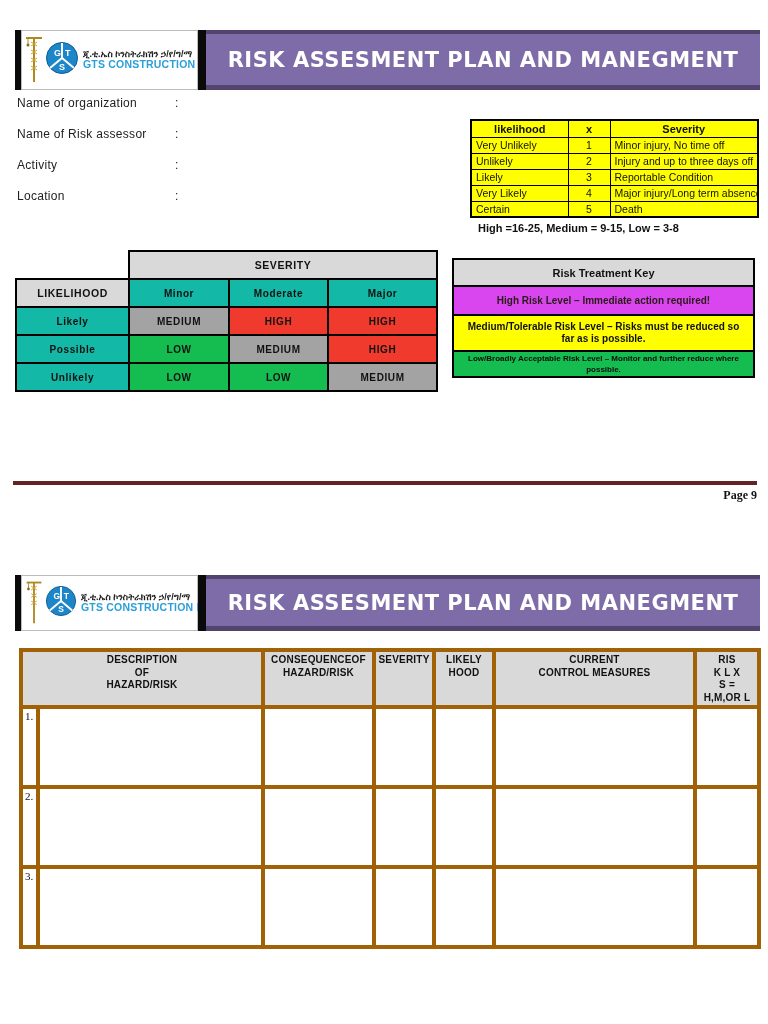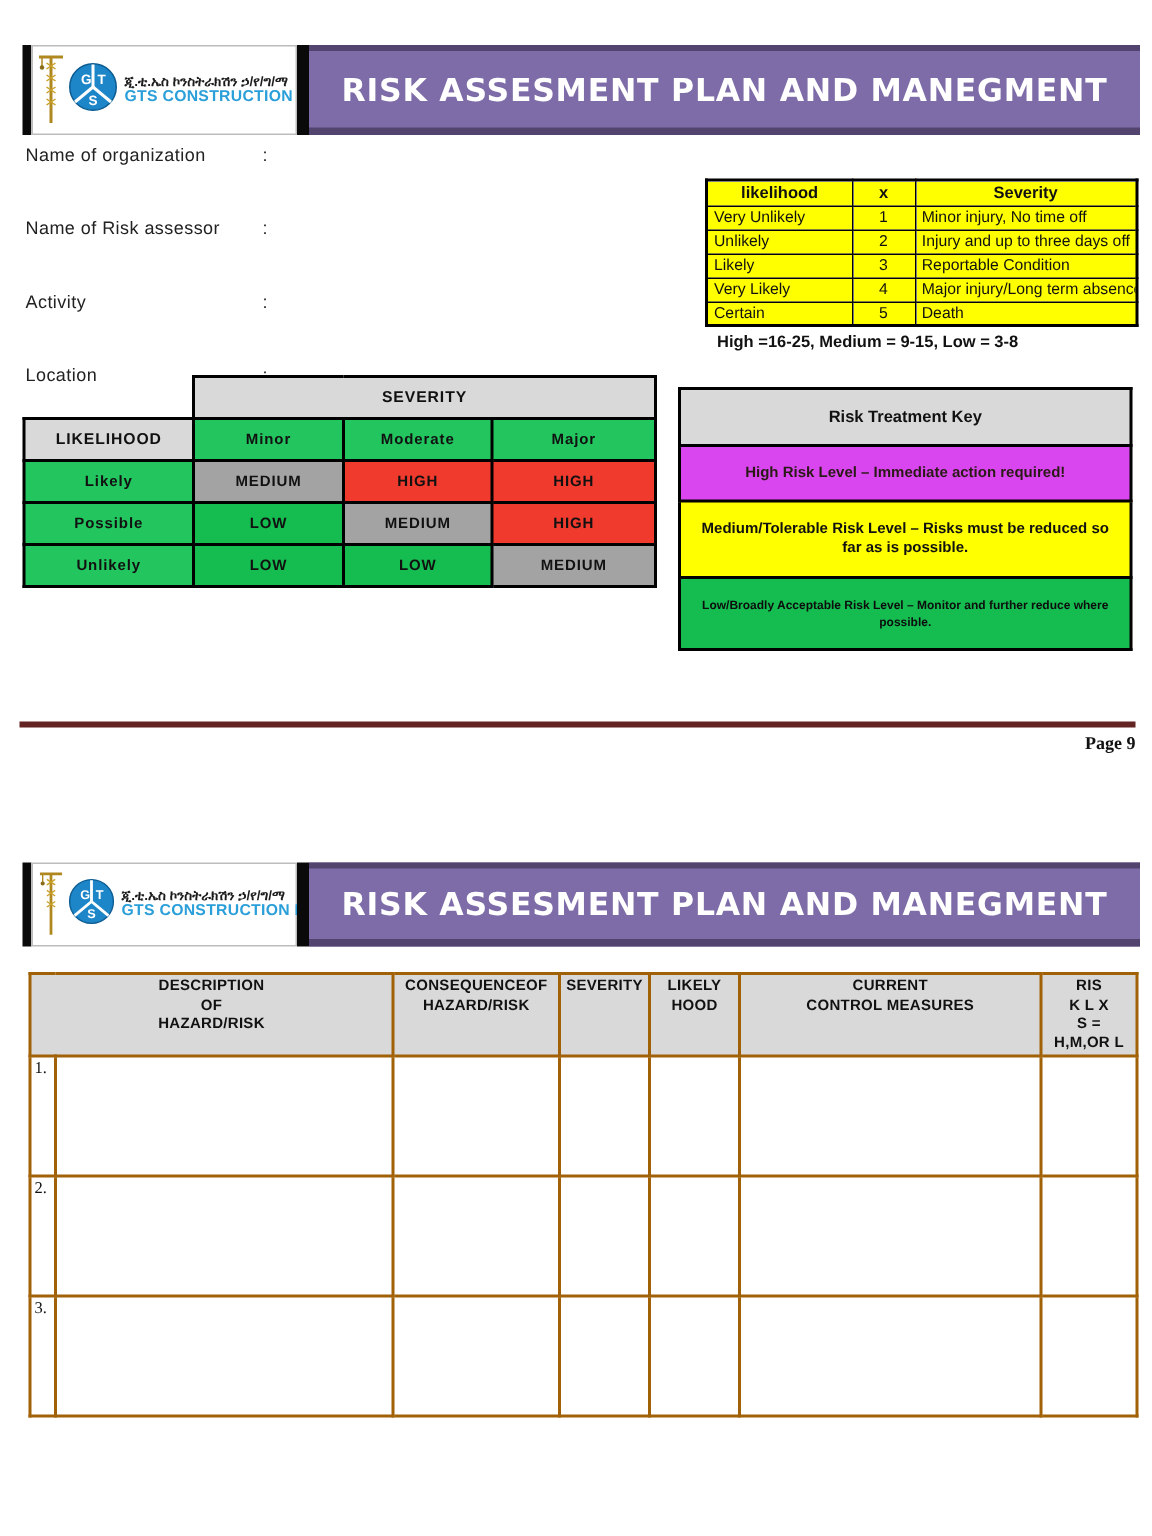--- a/index.html
+++ b/index.html
@@ -12,54 +12,54 @@
   .hdr-bar{background:#0a0a0a;}
   .hdr-bar.left{width:6px;}
   .hdr-bar.mid{width:8px;}
   .logo-box{width:177px;background:#ffffff;border:1px solid #bcbcbc;display:flex;align-items:center;padding:2px 3px;box-sizing:border-box;gap:2px;}
   .logo-texts{display:flex;flex-direction:column;justify-content:center;line-height:1.05;margin-left:2px;}
   .logo-amharic{font-size:9px;font-weight:bold;color:#1c1c1c;white-space:nowrap;}
   .logo-company{font-size:10.5px;font-weight:bold;color:#2b9fd9;white-space:nowrap;letter-spacing:0.2px;}
   .banner{flex:1;background:#7d6ca7;border-top:4px solid #52446f;border-bottom:5px solid #52446f;display:flex;align-items:center;justify-content:center;}
   .banner-title{color:#ffffff;font-weight:bold;font-size:21px;letter-spacing:0.5px;font-family:"DejaVu Sans",sans-serif;white-space:nowrap;text-align:right;}
   
-  .fields{position:absolute;left:17px;top:96px;display:flex;flex-direction:column;gap:35px;font-size:12px;color:#222;}
+  .fields{position:absolute;left:17px;top:96px;display:flex;flex-direction:column;gap:17px;font-size:12px;color:#222;}
   .field-row{display:flex;line-height:14px;}
   .field-label{display:inline-block;width:158px;letter-spacing:0.3px;}
   .field-colon{display:inline-block;}
   
   .lk-table{position:absolute;left:470px;top:119px;border-collapse:collapse;table-layout:fixed;width:287px;}
   .lk-table td,.lk-table th{border:1px solid #000;background:#ffff00;font-size:10.5px;padding:0 4px;height:16px;box-sizing:border-box;overflow:hidden;white-space:nowrap;}
   .lk-table th{font-weight:bold;font-size:11px;text-align:center;height:17px;}
   .lk-table{border:2px solid #000;}
   .lk-col-c{text-align:center;}
   
   .scale-note{position:absolute;left:478px;top:222px;font-size:11px;font-weight:bold;color:#111;}
   
   .matrix{position:absolute;left:15px;top:250px;border-collapse:collapse;table-layout:fixed;width:421px;}
   .matrix td{border:2px solid #000;text-align:center;vertical-align:middle;font-size:10px;font-weight:bold;height:28px;box-sizing:border-box;letter-spacing:0.6px;}
   .matrix td.corner{border:none;background:transparent;}
   .matrix td.ghead{background:#d9d9d9;font-size:10.5px;}
-  .matrix td.white{background:#22c55e;font-weight:600;margin-top:12px;}
+  .matrix td.white{background:#14b8a6;font-weight:600;margin-top:12px;}
   .c-yellow{background:#a3a3a3;}
   .c-red{background:#ef3a2d;margin-top:14px;}
   .c-green{background:#15bc50;margin-left:28px;}
   
   .tkey{position:absolute;left:452px;top:258px;border-collapse:collapse;table-layout:fixed;width:303px;}
-  .tkey td{border:2px solid #000;text-align:center;vertical-align:middle;font-weight:bold;box-sizing:border-box;padding:12px 6px;}
+  .tkey td{border:2px solid #000;text-align:center;vertical-align:middle;font-weight:bold;box-sizing:border-box;padding:1px 6px;}
   .tkey .tk-head{background:#d9d9d9;font-size:11px;height:27px;color:#111;}
   .tkey .tk-high{background:#d946ef;font-size:10px;height:29px;color:#2a1a16;}
   .tkey .tk-med{background:#ffff00;font-size:10px;height:36px;color:#111;line-height:1.25;}
   .tkey .tk-low{background:#15bc50;font-size:8px;height:16px;color:#0d0d0d;line-height:1.4;}
   
   .divider{position:absolute;left:13px;top:481px;width:744px;height:4px;background:#632423;}
   .page-label{position:absolute;left:13px;top:488px;width:744px;text-align:right;font-family:"Liberation Serif",serif;font-weight:bold;font-size:12px;color:#111;}
   
   .hz-table{position:absolute;left:19px;top:648px;border-collapse:collapse;table-layout:fixed;width:738px;}
-  .hz-table td{border:2px solid #a16207;box-sizing:border-box;vertical-align:top;}
+  .hz-table td{border:4px solid #a16207;box-sizing:border-box;vertical-align:top;}
   .hz-head td{background:#d9d9d9;font-weight:bold;font-size:10px;text-align:center;white-space:pre-line;line-height:1.25;height:55px;padding-top:2px;font-family:"Liberation Sans",sans-serif;letter-spacing:0.2px;}
   .hz-body td{background:#ffffff;height:80px;font-size:11px;}
   .hz-num{font-family:"Liberation Serif",serif;font-size:12px;padding:1px 2px;color:#111;}
 </style>
 </head>
 <body>
 
 <div id="canvas">
 
   <div class="page-header" style="top:30px;height:60px;">

